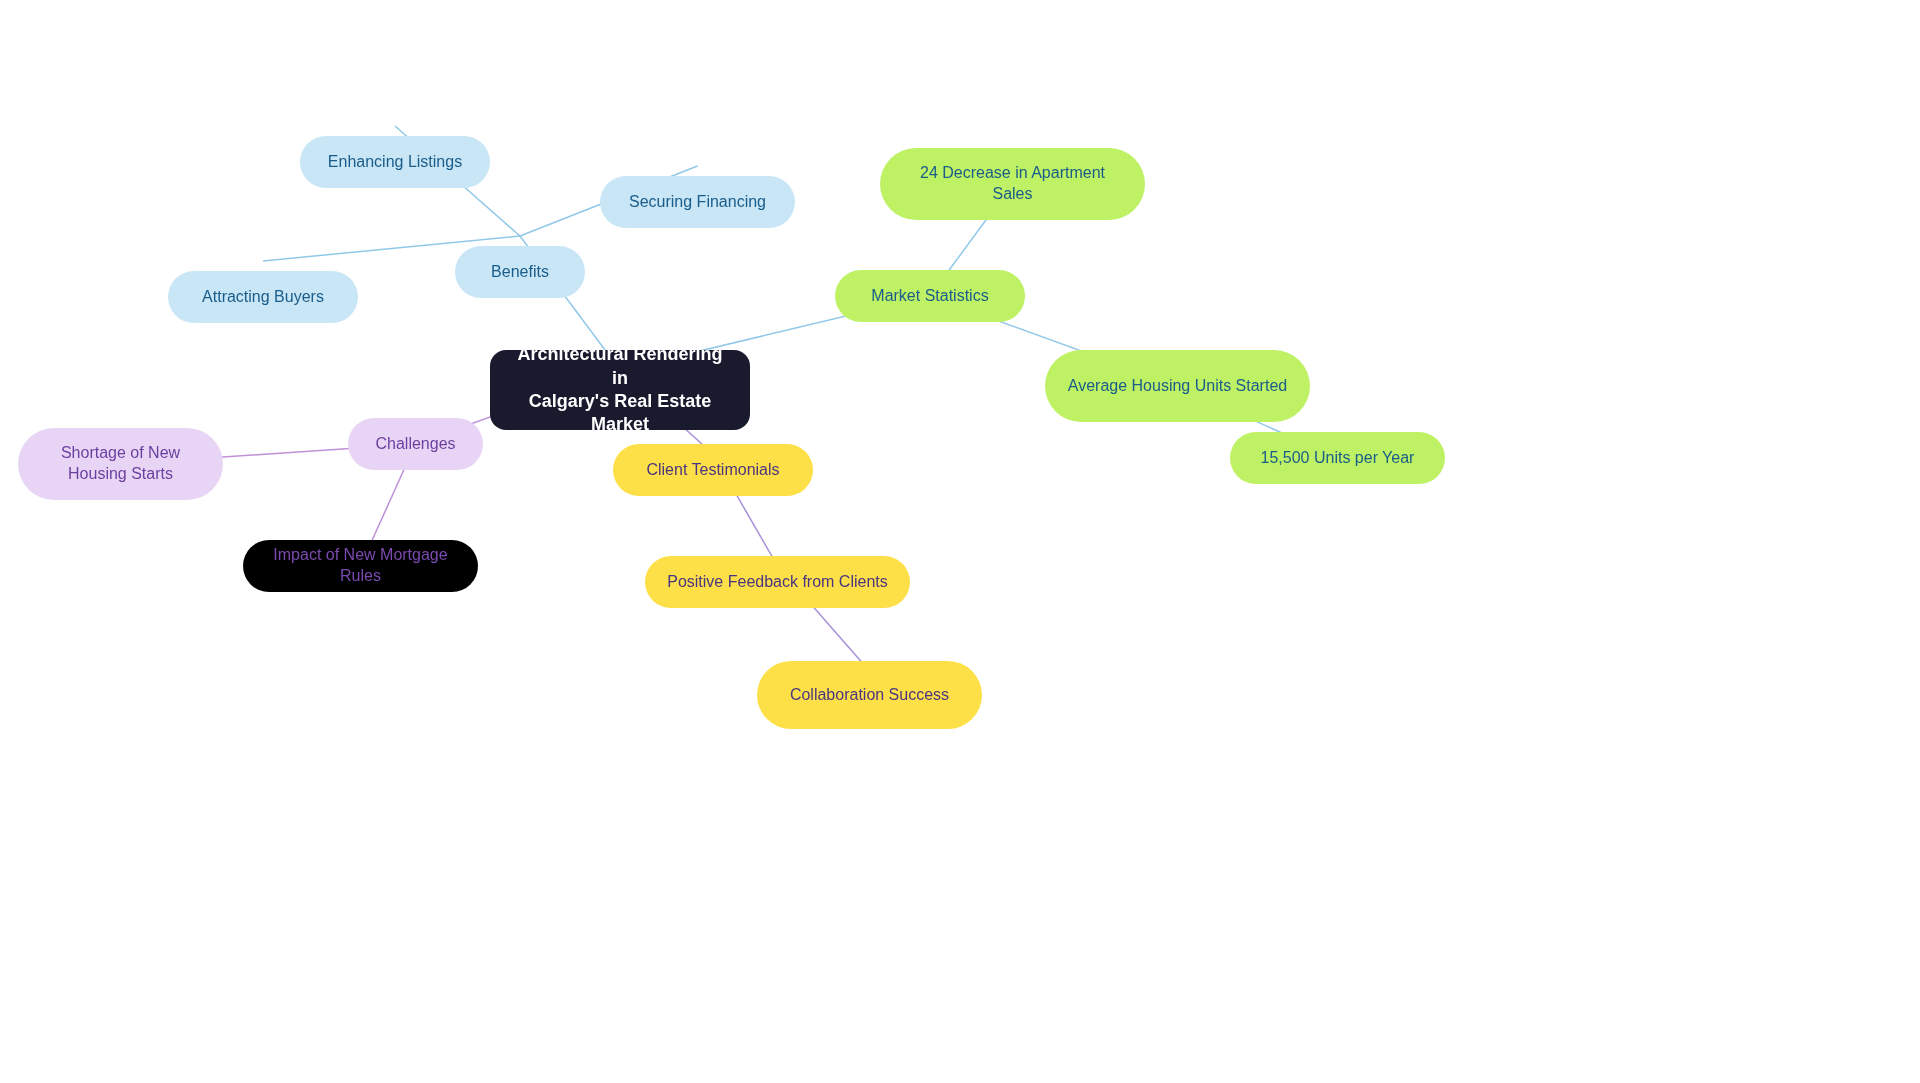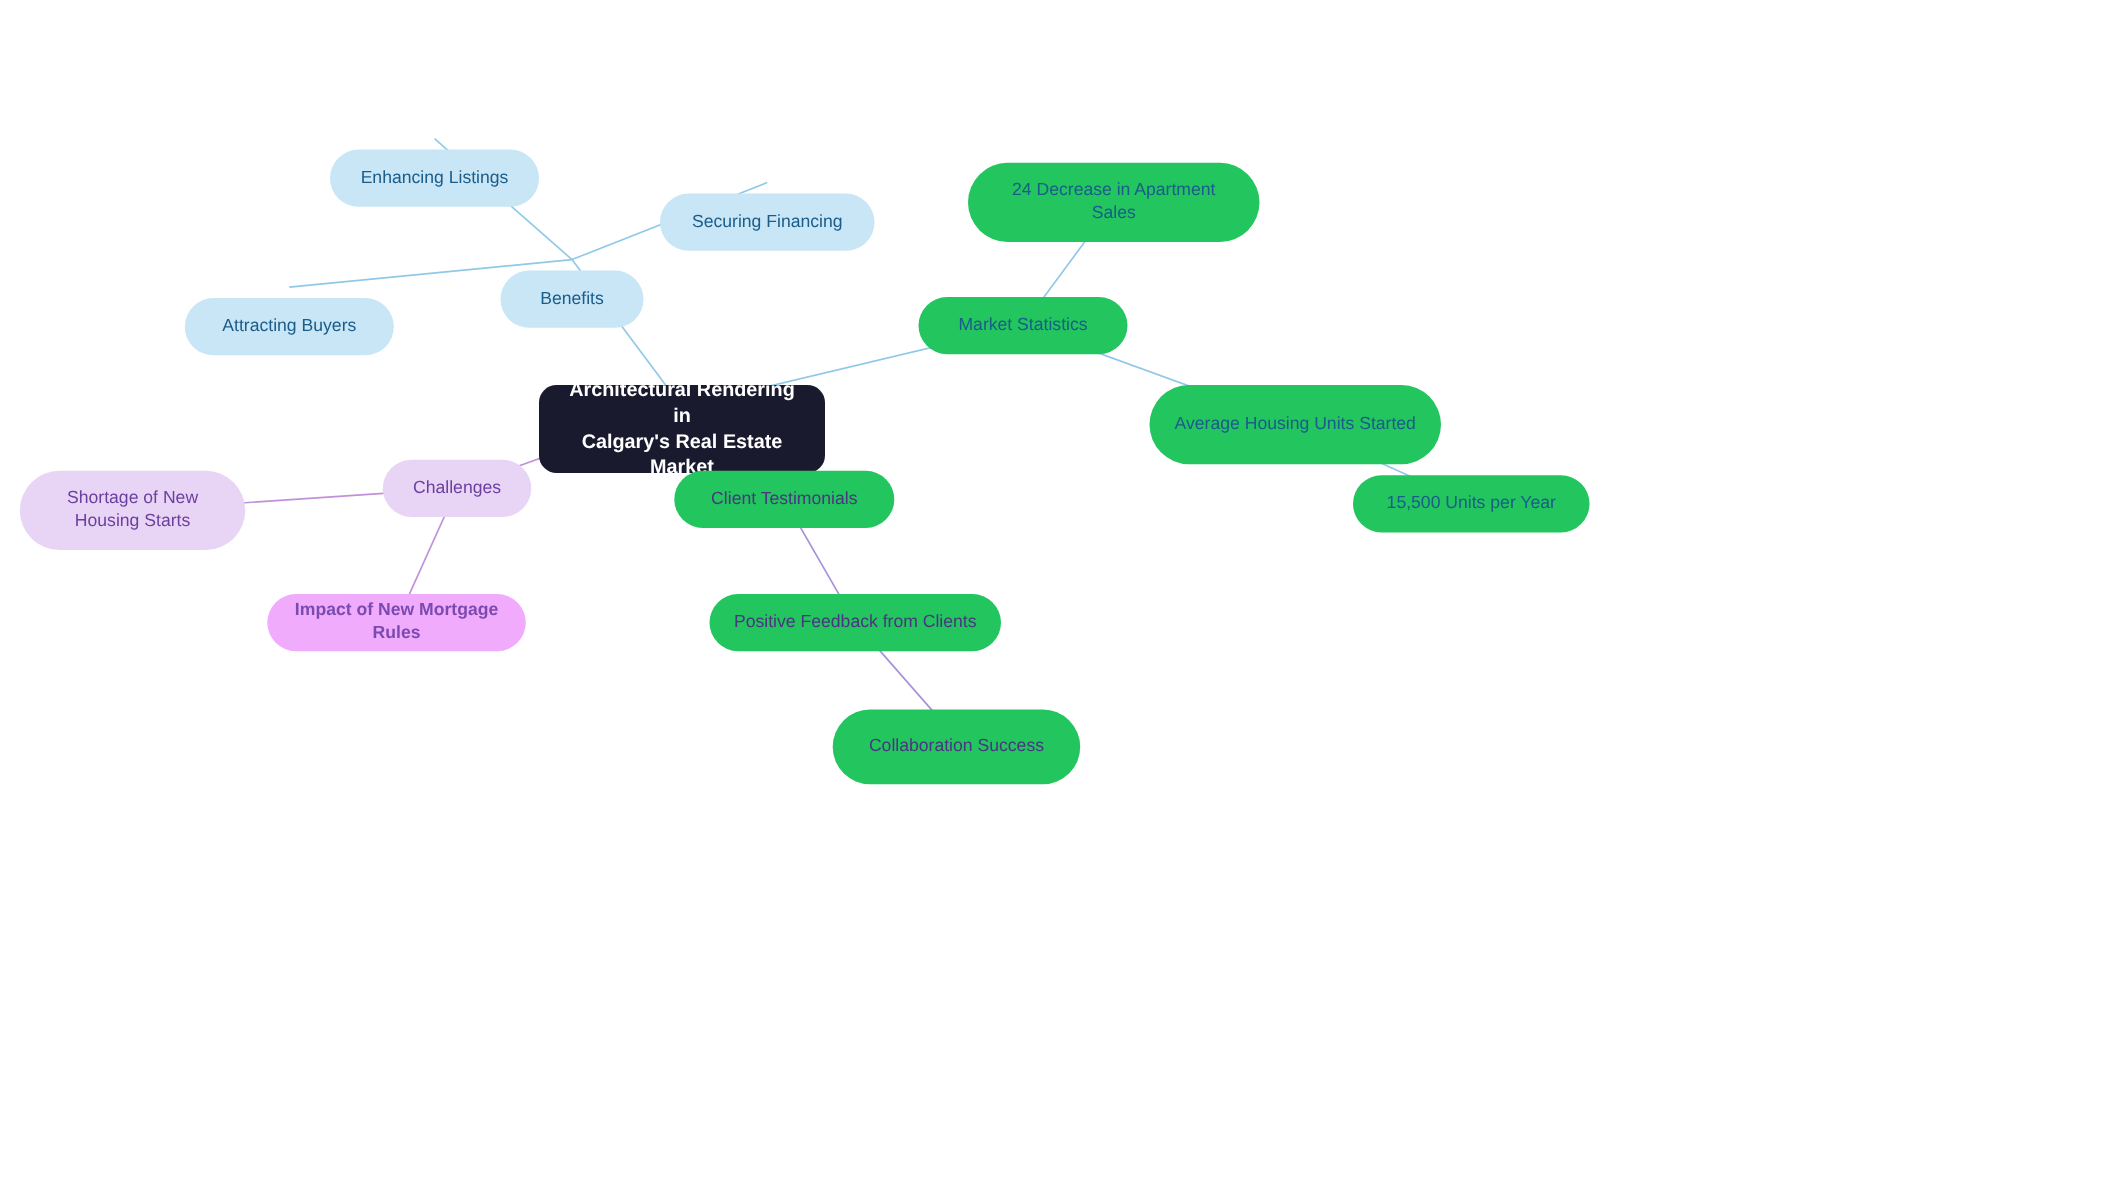--- a/index.html
+++ b/index.html
@@ -40,42 +40,43 @@
       border-radius: 16px;
     }
     .node-blue {
       background: #c8e6f5;
       color: #1a5c8a;
       font-size: 16px;
       font-weight: 500;
       margin-top: 36px;
     }
     .node-blue-dark {
-      background: #22c55e;
+      background: #bef264;
       color: #1a5c8a;
       font-size: 16px;
       font-weight: 500;
     }
     .node-purple {
       background: #e8d5f5;
       color: #6b3fa0;
       font-size: 16px;
       font-weight: 500;
     }
     .node-purple-light {
-      background: #f0abfc;
+      background: #000000;
       color: #7b4ab0;
       font-size: 16px;
-      font-weight: 700;
+      font-weight: 400;
     }
     .node-lavender {
-      background: #22c55e;
+      background: #fde047;
       color: #4a3580;
       font-size: 16px;
       font-weight: 500;
+      margin-top: 16px;
     }
   </style>
 </head>
 <body>
 
 <svg class="connections" id="svg-lines">
     <line x1="620" y1="370" x2="520" y2="236" stroke="#90c8e8" stroke-width="1.5"></line>
     <line x1="520" y1="236" x2="395" y2="126" stroke="#90c8e8" stroke-width="1.5"></line>
     <line x1="520" y1="236" x2="697.5" y2="166" stroke="#90c8e8" stroke-width="1.5"></line>
     <line x1="520" y1="236" x2="263" y2="261" stroke="#90c8e8" stroke-width="1.5"></line>

